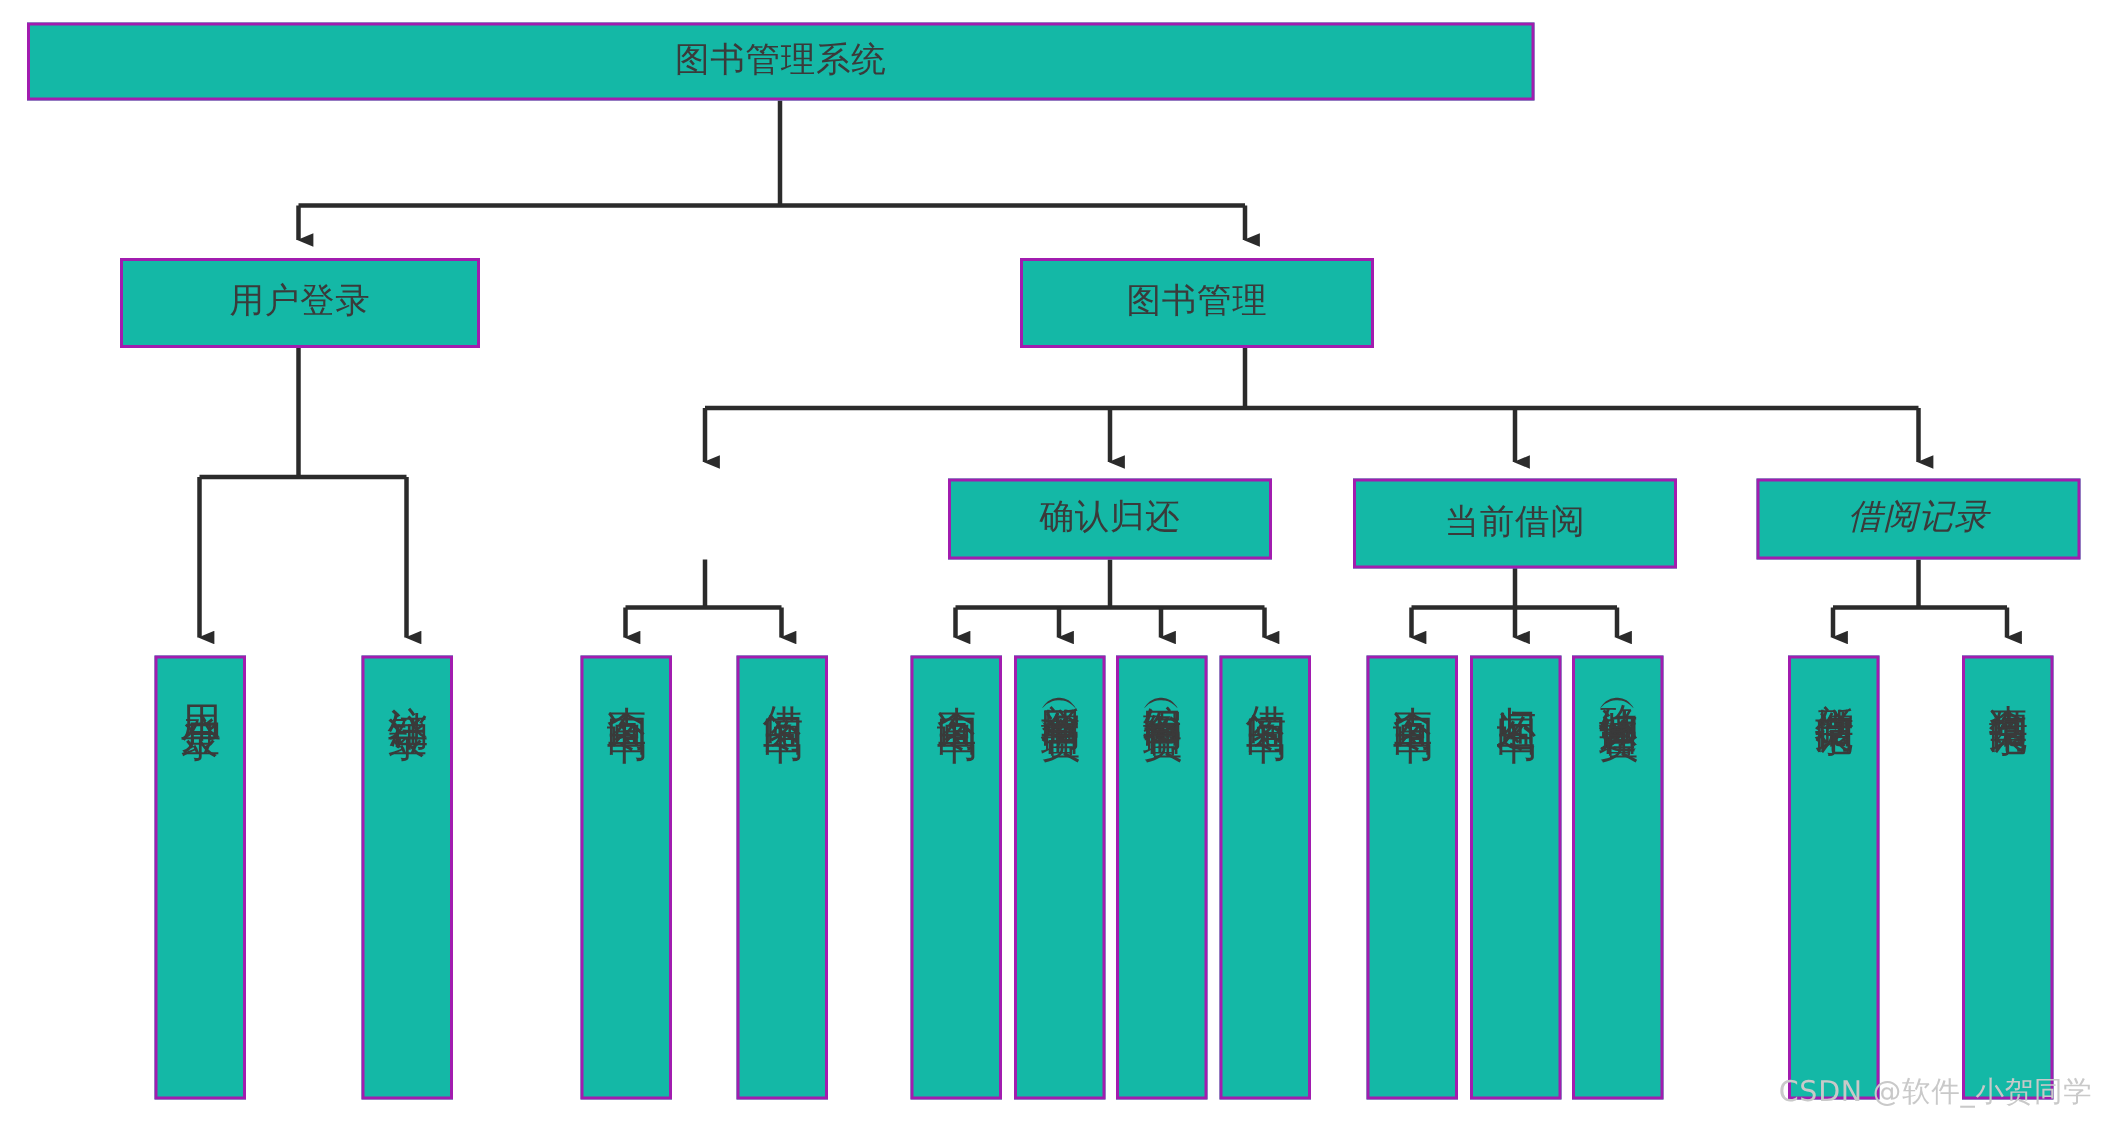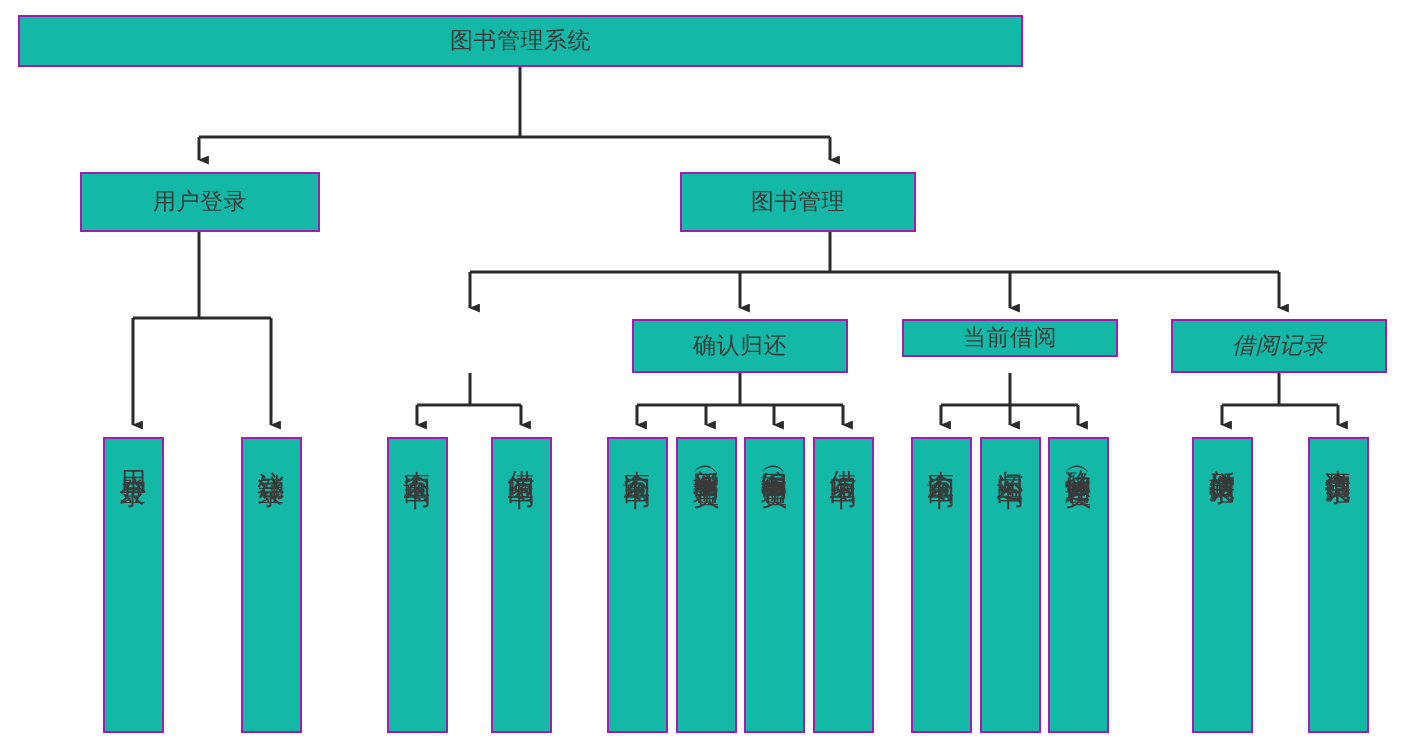--- a/index.html
+++ b/index.html
@@ -133,21 +133,21 @@
 
   <div class="node horiz" style="left:680px; top:172px; width:236px; height:60px;">
     <span class="label">图书管理</span>
   </div>
 
 
   <div class="node horiz" style="left:632px; top:319px; width:216px; height:54px;">
     <span class="label">确认归还</span>
   </div>
 
-  <div class="node horiz" style="left:902px; top:319px; width:216px; height:38px;">
+  <div class="node horiz" style="left:902px; top:319px; width:216px; height:60px;">
     <span class="label">当前借阅</span>
   </div>
 
   <div class="node horiz" style="left:1171px; top:319px; width:216px; height:54px;font-style:italic;">
     <span class="label">借阅记录</span>
   </div>
 
   <div class="node vert" style="left:103px; top:437px; width:61px; height:296px;">
     <span class="label">用户登录</span>
   </div>
@@ -193,14 +193,15 @@
   </div>
 
   <div class="node vert tall" style="left:1192px; top:437px; width:61px; height:296px;">
     <span class="label">新增借阅记录</span>
   </div>
 
   <div class="node vert tall" style="left:1308px; top:437px; width:61px; height:296px;">
     <span class="label">查询借阅记录</span>
   </div>
 
+  <div id="watermark">CSDN @软件_小贺同学</div>
 
 </div>
 
 </body></html>

